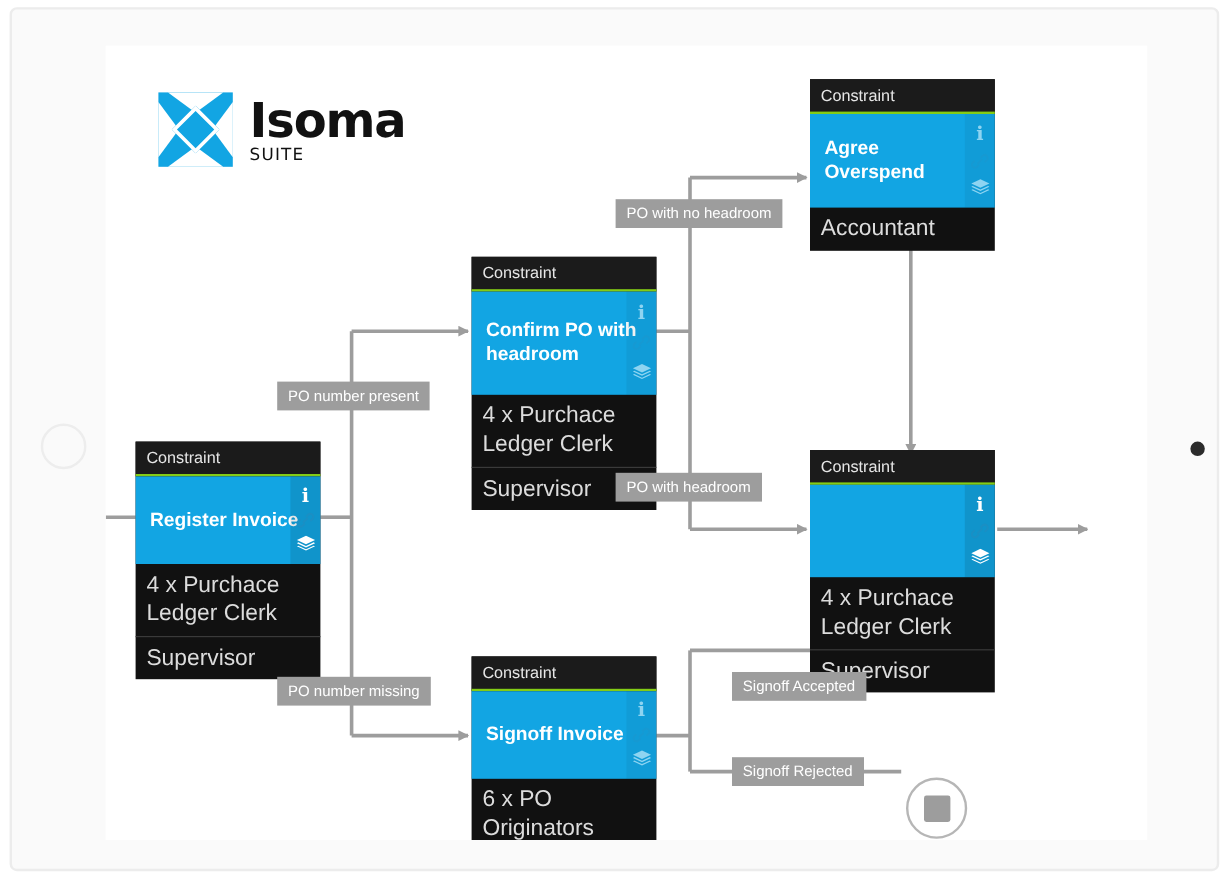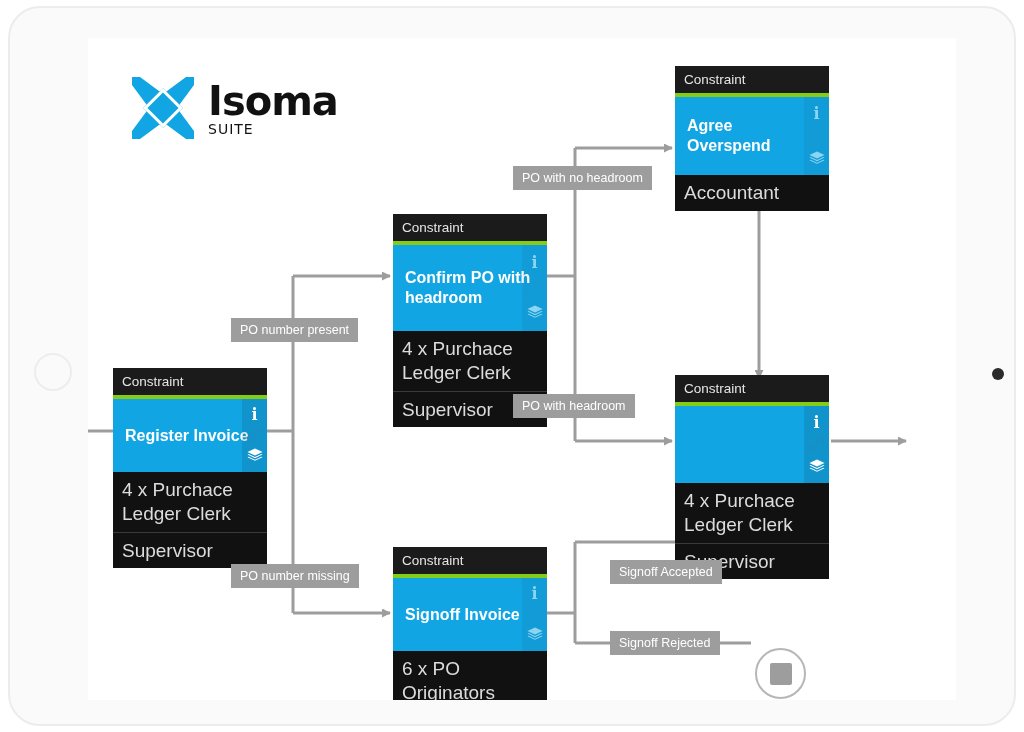--- a/index.html
+++ b/index.html
@@ -1,21 +1,21 @@
 <!DOCTYPE html>
 <html><head>
 <meta charset="utf-8">
 <style>
   html,body{margin:0;padding:0;background:#ffffff;}
   body{width:1024px;height:732px;overflow:hidden;
        font-family:"Liberation Sans","DejaVu Sans",sans-serif;}
 
   
   #tablet{position:absolute;left:8px;top:6px;width:1008px;height:720px;
-          background:#fafafa;border:2px solid #ececec;border-radius:32px;
+          background:#fafafa;border:2px solid #ececec;border-radius:6px;
           box-sizing:border-box;}
   #home-btn{position:absolute;left:24px;top:345px;width:38px;height:38px;
             border:2px solid #ededed;border-radius:50%;box-sizing:border-box;}
   #camera-dot{position:absolute;left:982px;top:360px;width:12px;height:12px;
               border-radius:50%;background:#2b2b2b;}
   #screen{position:absolute;left:78px;top:30px;width:868px;height:662px;
           background:#ffffff;overflow:hidden;}
 
   
   #logo{position:absolute;left:44px;top:39px;display:flex;align-items:center;}
@@ -30,21 +30,21 @@
                 transform:rotate(45deg);}
   .logo-words{margin-left:14px;line-height:1;}
   .logo-isoma{font-size:40px;font-weight:bold;color:#111;letter-spacing:-1px;
               font-family:"DejaVu Sans",sans-serif;}
   .logo-suite{font-size:14px;color:#111;letter-spacing:1px;margin-top:1px;
               font-family:"DejaVu Sans",sans-serif;}
 
   
   .node{position:absolute;background:#111;}
   .node-hdr{background:#1b1b1b;color:#e6e6e6;font-size:13.5px;
-            padding:6px 9px;border-bottom:4px solid #84cc16;}
+            padding:6px 9px;border-bottom:2px solid #84cc16;}
   .node-body{position:relative;background:#12a5e3;display:flex;align-items:center;}
   .node-title{color:#fff;font-weight:bold;font-size:16px;line-height:1.22;
               padding:0 12px;flex:1;}
   .icon-strip{position:absolute;right:0;top:0;bottom:0;width:25px;
               background:rgba(0,0,0,0.10);display:flex;flex-direction:column;
               align-items:center;justify-content:space-around;padding:6px 0;
               box-sizing:border-box;}
   .icon-strip.dim{opacity:.52;}
   .ic{width:16px;height:16px;display:flex;align-items:center;justify-content:center;}
   .ic-i{color:#fff;font-weight:bold;font-size:16px;font-family:"DejaVu Serif",serif;line-height:1;}

